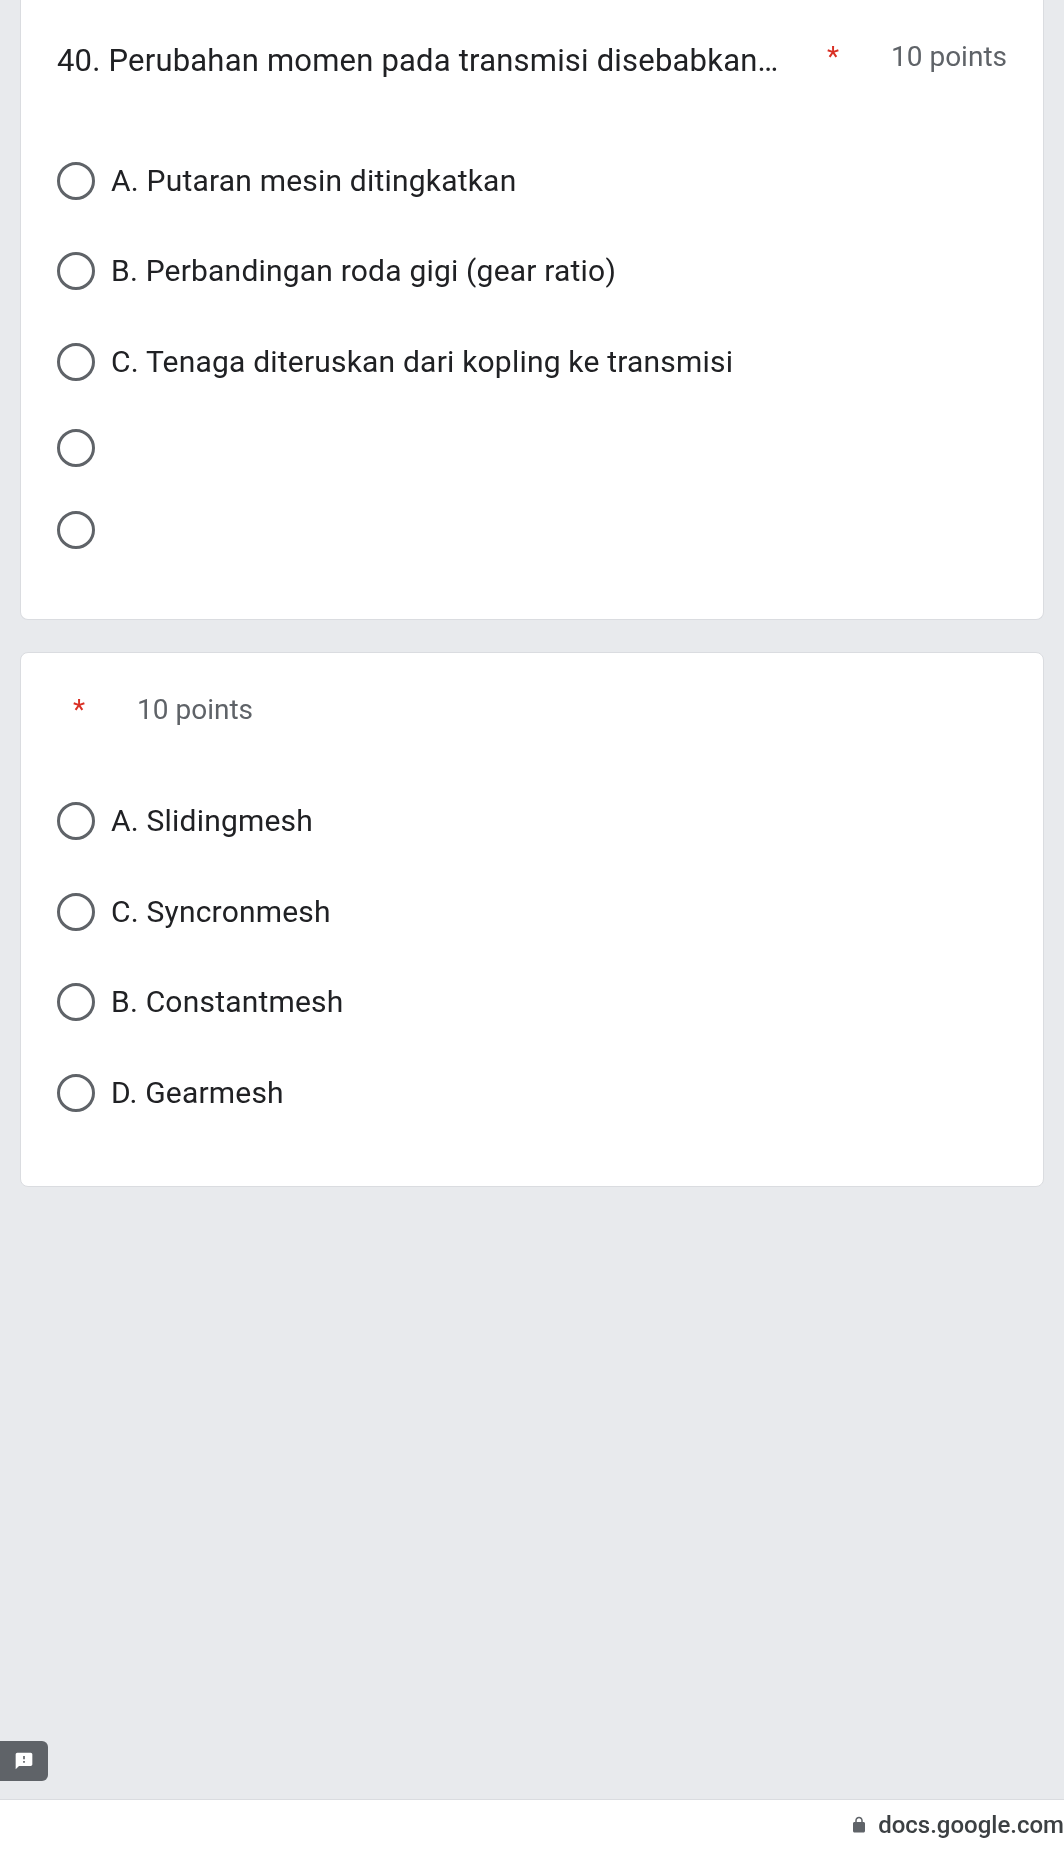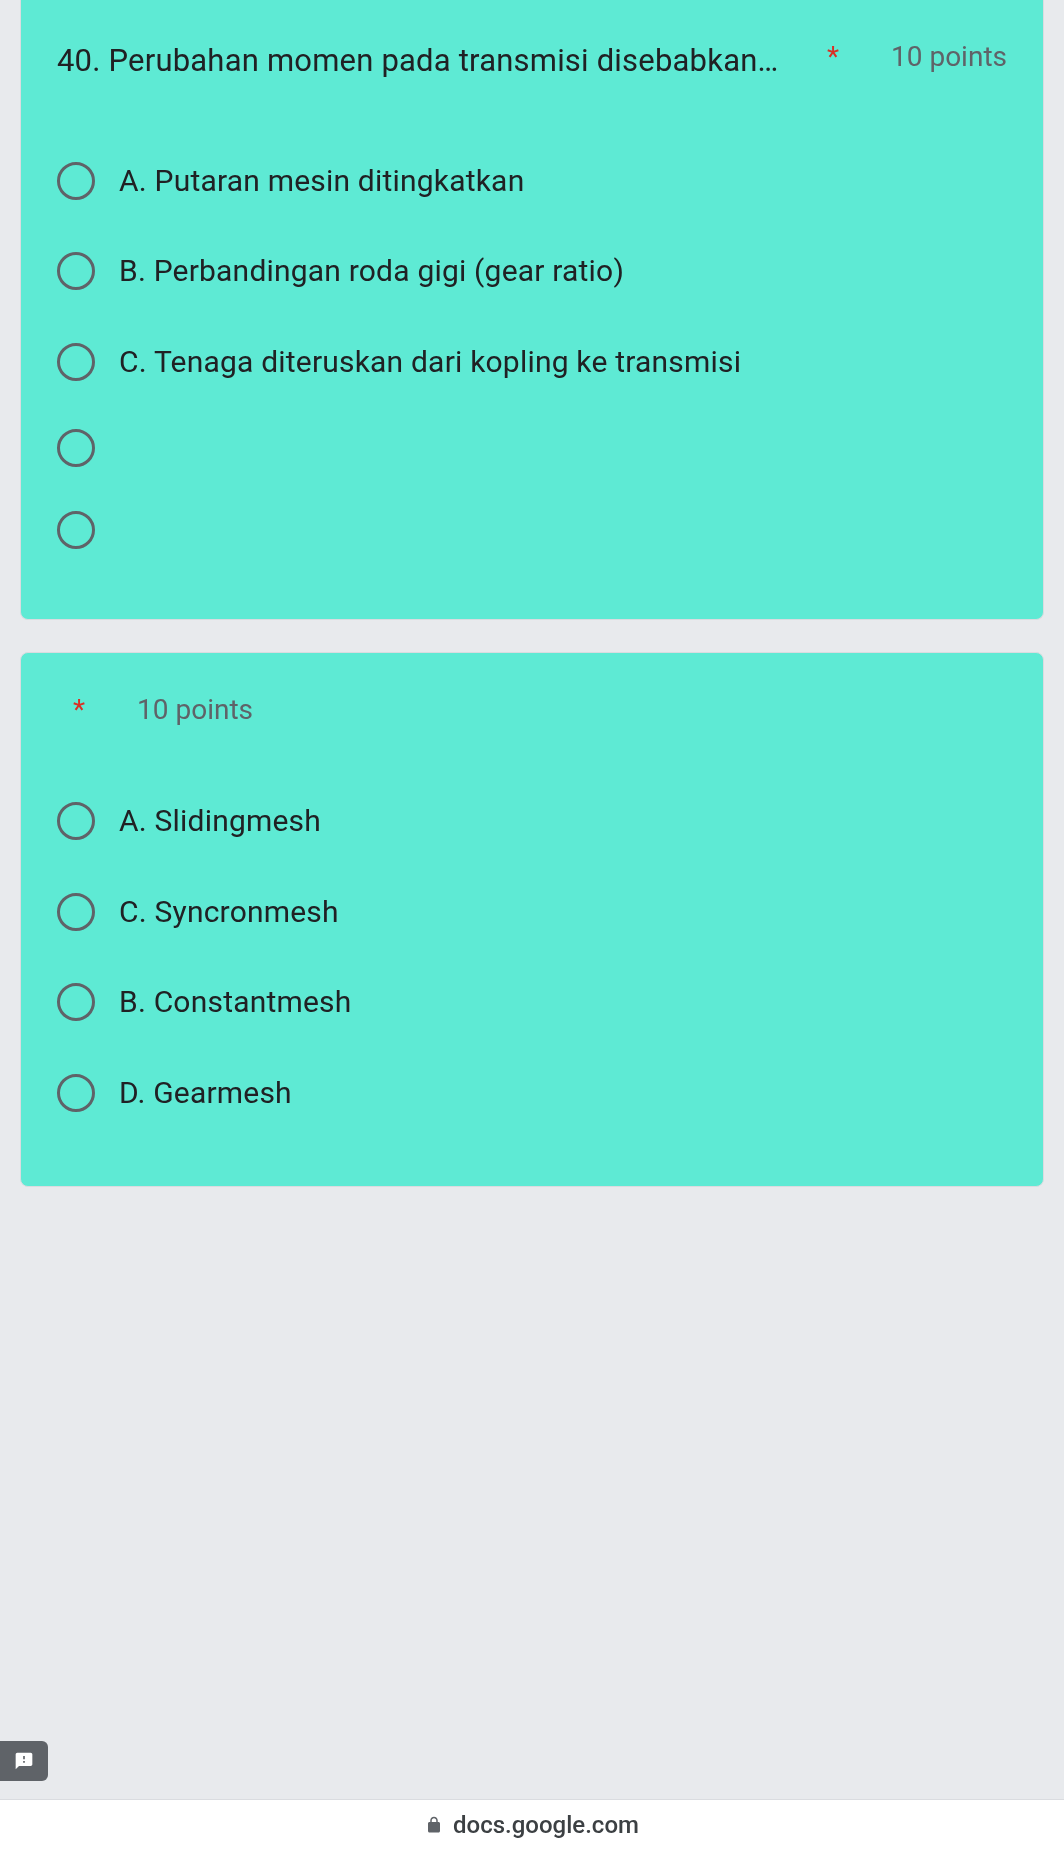--- a/index.html
+++ b/index.html
@@ -9,21 +9,21 @@
     }
     body {
       font-family: 'Roboto', Arial, sans-serif;
       background-color: #e8eaed;
       width: 1064px;
       height: 1849px;
       overflow: hidden;
       position: relative;
     }
     .question-card {
-      background-color: #5eead4;
+      background-color: #ffffff;
       border-radius: 8px;
       margin: 0 20px 32px 20px;
       padding: 36px 36px 48px 36px;
       border: 1px solid #dadce0;
     }
     .question-card.first {
       margin-top: 0;
       border-top-left-radius: 0;
       border-top-right-radius: 0;
       border-top: none;
@@ -55,21 +55,21 @@
     }
     .points-text {
       color: #5f6368;
       font-size: 28px;
       margin-left: 44px;
     }
     .option-row {
       display: flex;
       align-items: center;
       padding: 22px 0;
-      gap: 24px;
+      gap: 16px;
       cursor: pointer;
     }
     .radio-button {
       width: 38px;
       height: 38px;
       border: 3.5px solid #5f6368;
       border-radius: 50%;
       flex-shrink: 0;
     }
     .option-text {
@@ -99,21 +99,21 @@
     .url-bar {
       position: absolute;
       bottom: 0;
       left: 0;
       right: 0;
       height: 50px;
       background-color: #ffffff;
       border-top: 1px solid #dadce0;
       display: flex;
       align-items: center;
-      justify-content: center;
+      justify-content: flex-end;
       gap: 10px;
     }
     .url-bar .lock-icon {
       width: 18px;
       height: 18px;
       fill: #5f6368;
     }
     .url-text {
       font-size: 24px;
       color: #3c4043;

